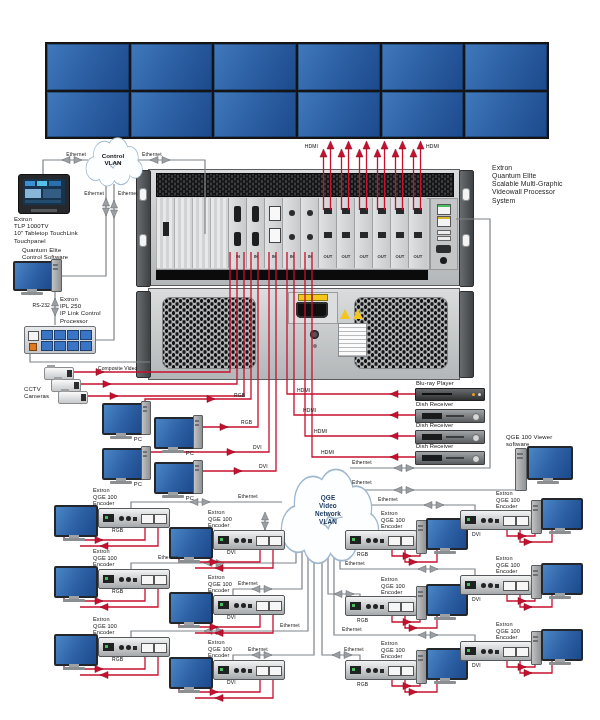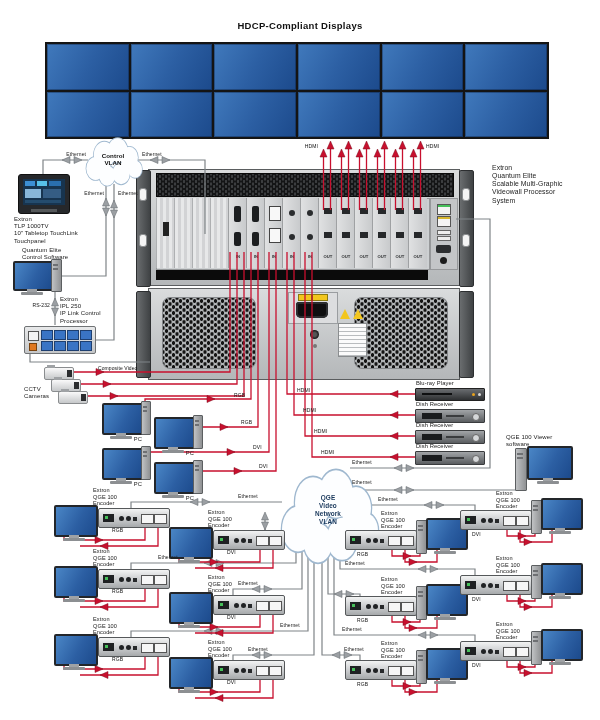--- a/index.html
+++ b/index.html
@@ -235,21 +235,20 @@
       <path d="M507,589 V601 H535 V597" fill="none" stroke="#c8102e" stroke-width="1.3"></path>
       <path d="M520,589 V607 H552 V595" fill="none" stroke="#c8102e" stroke-width="1.3"></path>
       <polygon points="526,601 518,597.5 518,604.5" fill="#c8102e" stroke="#7e0a1c" stroke-width=".5"></polygon>
       <polygon points="532,607 524,603.5 524,610.5" fill="#c8102e" stroke="#7e0a1c" stroke-width=".5"></polygon>
       <path d="M507,655 V667 H535 V663" fill="none" stroke="#c8102e" stroke-width="1.3"></path>
       <path d="M520,655 V673 H552 V661" fill="none" stroke="#c8102e" stroke-width="1.3"></path>
       <polygon points="526,667 518,663.5 518,670.5" fill="#c8102e" stroke="#7e0a1c" stroke-width=".5"></polygon>
       <polygon points="532,673 524,669.5 524,676.5" fill="#c8102e" stroke="#7e0a1c" stroke-width=".5"></polygon>
     </svg>
 
-  <div class="abs lbl title" id="title" style="left:0;top:20px;width:600px;">HDCP-Compliant Displays</div>
 
   <div class="abs base" id="displays" style="left:45px;top:42px;width:500px;height:93px;border:2px solid #141414;background:#141414;
               display:grid;grid-template-columns:repeat(6,1fr);grid-template-rows:repeat(2,1fr);gap:2px;">
       <div style="background: linear-gradient(118deg, rgb(64, 121, 188) 0%, rgb(44, 95, 163) 50%, rgb(28, 74, 140) 100%); box-shadow: rgba(10, 20, 40, 0.35) 0px 0px 0px 1px inset;"></div>
       <div style="background: linear-gradient(118deg, rgb(64, 121, 188) 0%, rgb(44, 95, 163) 50%, rgb(28, 74, 140) 100%); box-shadow: rgba(10, 20, 40, 0.35) 0px 0px 0px 1px inset;"></div>
       <div style="background: linear-gradient(118deg, rgb(64, 121, 188) 0%, rgb(44, 95, 163) 50%, rgb(28, 74, 140) 100%); box-shadow: rgba(10, 20, 40, 0.35) 0px 0px 0px 1px inset;"></div>
       <div style="background: linear-gradient(118deg, rgb(64, 121, 188) 0%, rgb(44, 95, 163) 50%, rgb(28, 74, 140) 100%); box-shadow: rgba(10, 20, 40, 0.35) 0px 0px 0px 1px inset;"></div>
       <div style="background: linear-gradient(118deg, rgb(64, 121, 188) 0%, rgb(44, 95, 163) 50%, rgb(28, 74, 140) 100%); box-shadow: rgba(10, 20, 40, 0.35) 0px 0px 0px 1px inset;"></div>
       <div style="background: linear-gradient(118deg, rgb(64, 121, 188) 0%, rgb(44, 95, 163) 50%, rgb(28, 74, 140) 100%); box-shadow: rgba(10, 20, 40, 0.35) 0px 0px 0px 1px inset;"></div>
       <div style="background: linear-gradient(118deg, rgb(64, 121, 188) 0%, rgb(44, 95, 163) 50%, rgb(28, 74, 140) 100%); box-shadow: rgba(10, 20, 40, 0.35) 0px 0px 0px 1px inset;"></div>

